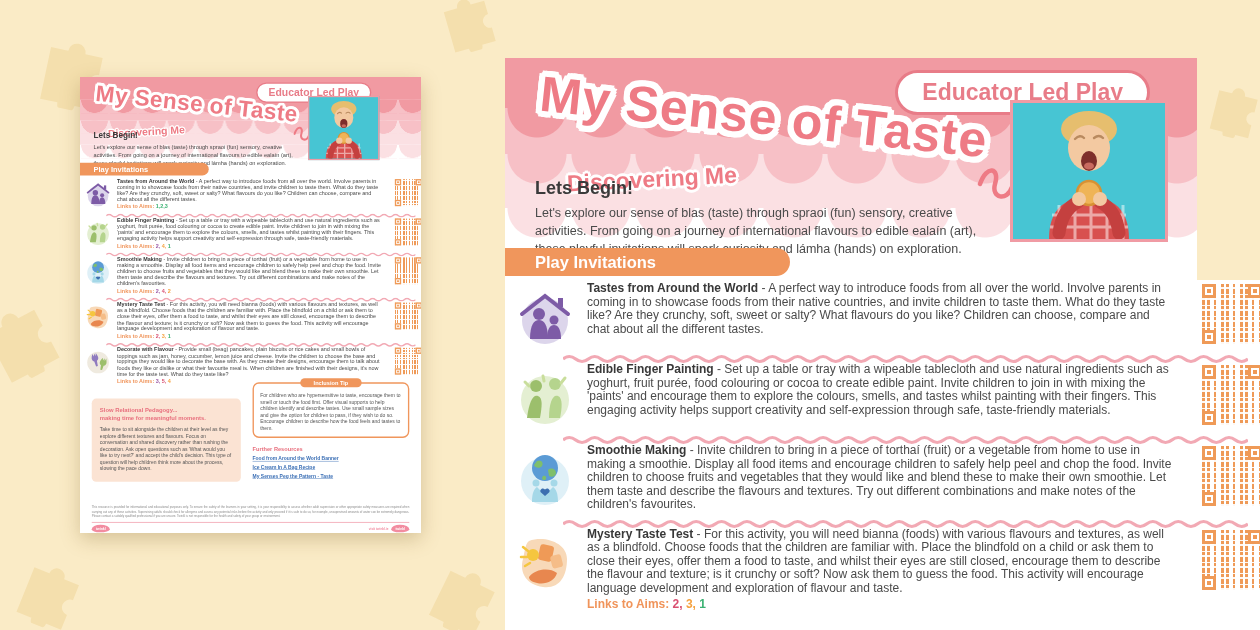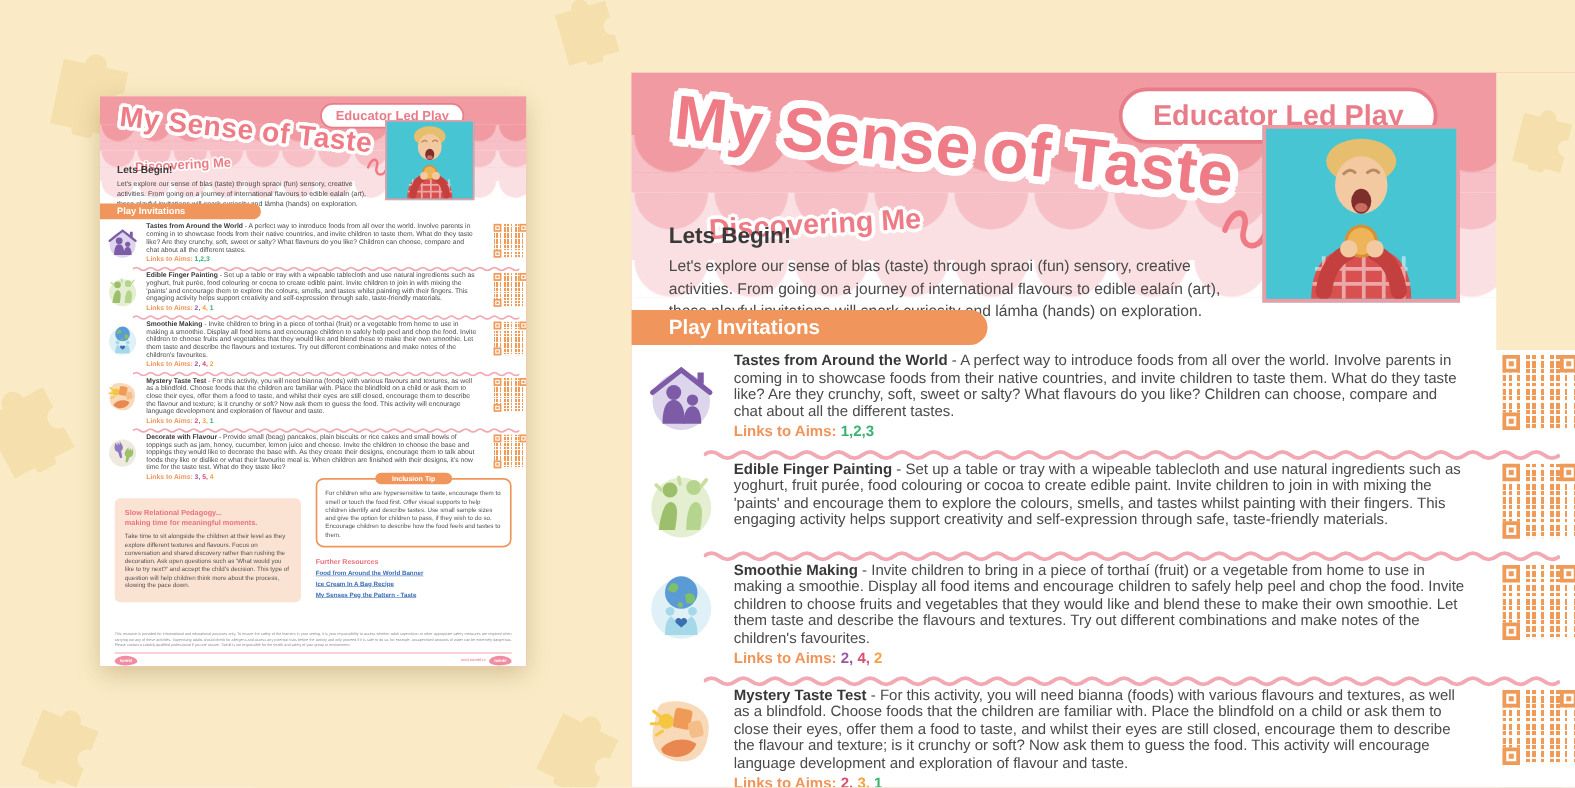--- a/index.html
+++ b/index.html
@@ -410,21 +410,20 @@
                       <path d="M7 27 L30 9 L53 27" fill="none" stroke="#7D5BA6" stroke-width="4" stroke-linecap="round"></path>
                       <rect x="43" y="11" width="5" height="9" fill="#7D5BA6"></rect>
                       <circle cx="24" cy="27" r="6" fill="#7D5BA6"></circle>
                       <path d="M15 52 c0-14 4-19 9-19 c5 0 9 5 9 19 z" fill="#7D5BA6"></path>
                       <circle cx="39" cy="33" r="4.5" fill="#7D5BA6"></circle>
                       <path d="M32 52 c0-10 3-14 7-14 c4 0 7 4 7 14 z" fill="#7D5BA6"></path>
                     </svg>
                   </div>
             <div class="inv-text">
               <b class="inv-title">Tastes from Around the World</b><span>- A perfect way to introduce foods from all over the world. Involve parents in coming in to showcase foods from their native countries, and invite children to taste them. What do they taste like? Are they crunchy, soft, sweet or salty? What flavours do you like? Children can choose, compare and chat about all the different tastes.</span>
-              <div class="aims"><span class="aims-label">Links to Aims: </span><span style="color: rgb(59, 178, 115);">1,2,3</span></div>
             </div>
             <div class="qr">
               <span class="qf tl">
                       <i></i>
                     </span>
                     <span class="qf tr">
                       <i></i>
                     </span>
                     <span class="qf bl">
                       <i></i>
@@ -476,21 +475,20 @@
                       <circle cx="30" cy="19" r="13" fill="#5B9BD5"></circle>
                       <path d="M22 12 c4-2 7 2 5 5 c-2 3-7 2-8-1 z M33 21 c3-3 8-1 8 3 c0 3-4 5-7 3 z M28 27 c2-1 4 1 3 3 c-1 2-4 1-4-1 z" fill="#7FBF6B"></path>
                       <circle cx="21" cy="34" r="3.5" fill="#A5D8E8"></circle>
                       <circle cx="39" cy="34" r="3.5" fill="#A5D8E8"></circle>
                       <path d="M17 53 c0-9 2-13 5-15 l3 3 h10 l3-3 c3 2 5 6 5 15 z" fill="#A5D8E8"></path>
                       <path d="M30 47 l-4-3.5 c-2-2 1-6 4-3 c3-3 6 1 4 3 z" fill="#3C6FB0"></path>
                     </svg>
                   </div>
             <div class="inv-text">
               <b class="inv-title">Smoothie Making</b><span>- Invite children to bring in a piece of torthaí (fruit) or a vegetable from home to use in making a smoothie. Display all food items and encourage children to safely help peel and chop the food. Invite children to choose fruits and vegetables that they would like and blend these to make their own smoothie. Let them taste and describe the flavours and textures. Try out different combinations and make notes of the children's favourites.</span>
-              <div class="aims"><span class="aims-label">Links to Aims: </span><span style="color: rgb(156, 89, 165);">2, </span><span style="color: rgb(217, 79, 112);">4, </span><span style="color: rgb(245, 161, 61);">2</span></div>
             </div>
             <div class="qr">
               <span class="qf tl">
                       <i></i>
                     </span>
                     <span class="qf tr">
                       <i></i>
                     </span>
                     <span class="qf bl">
                       <i></i>

